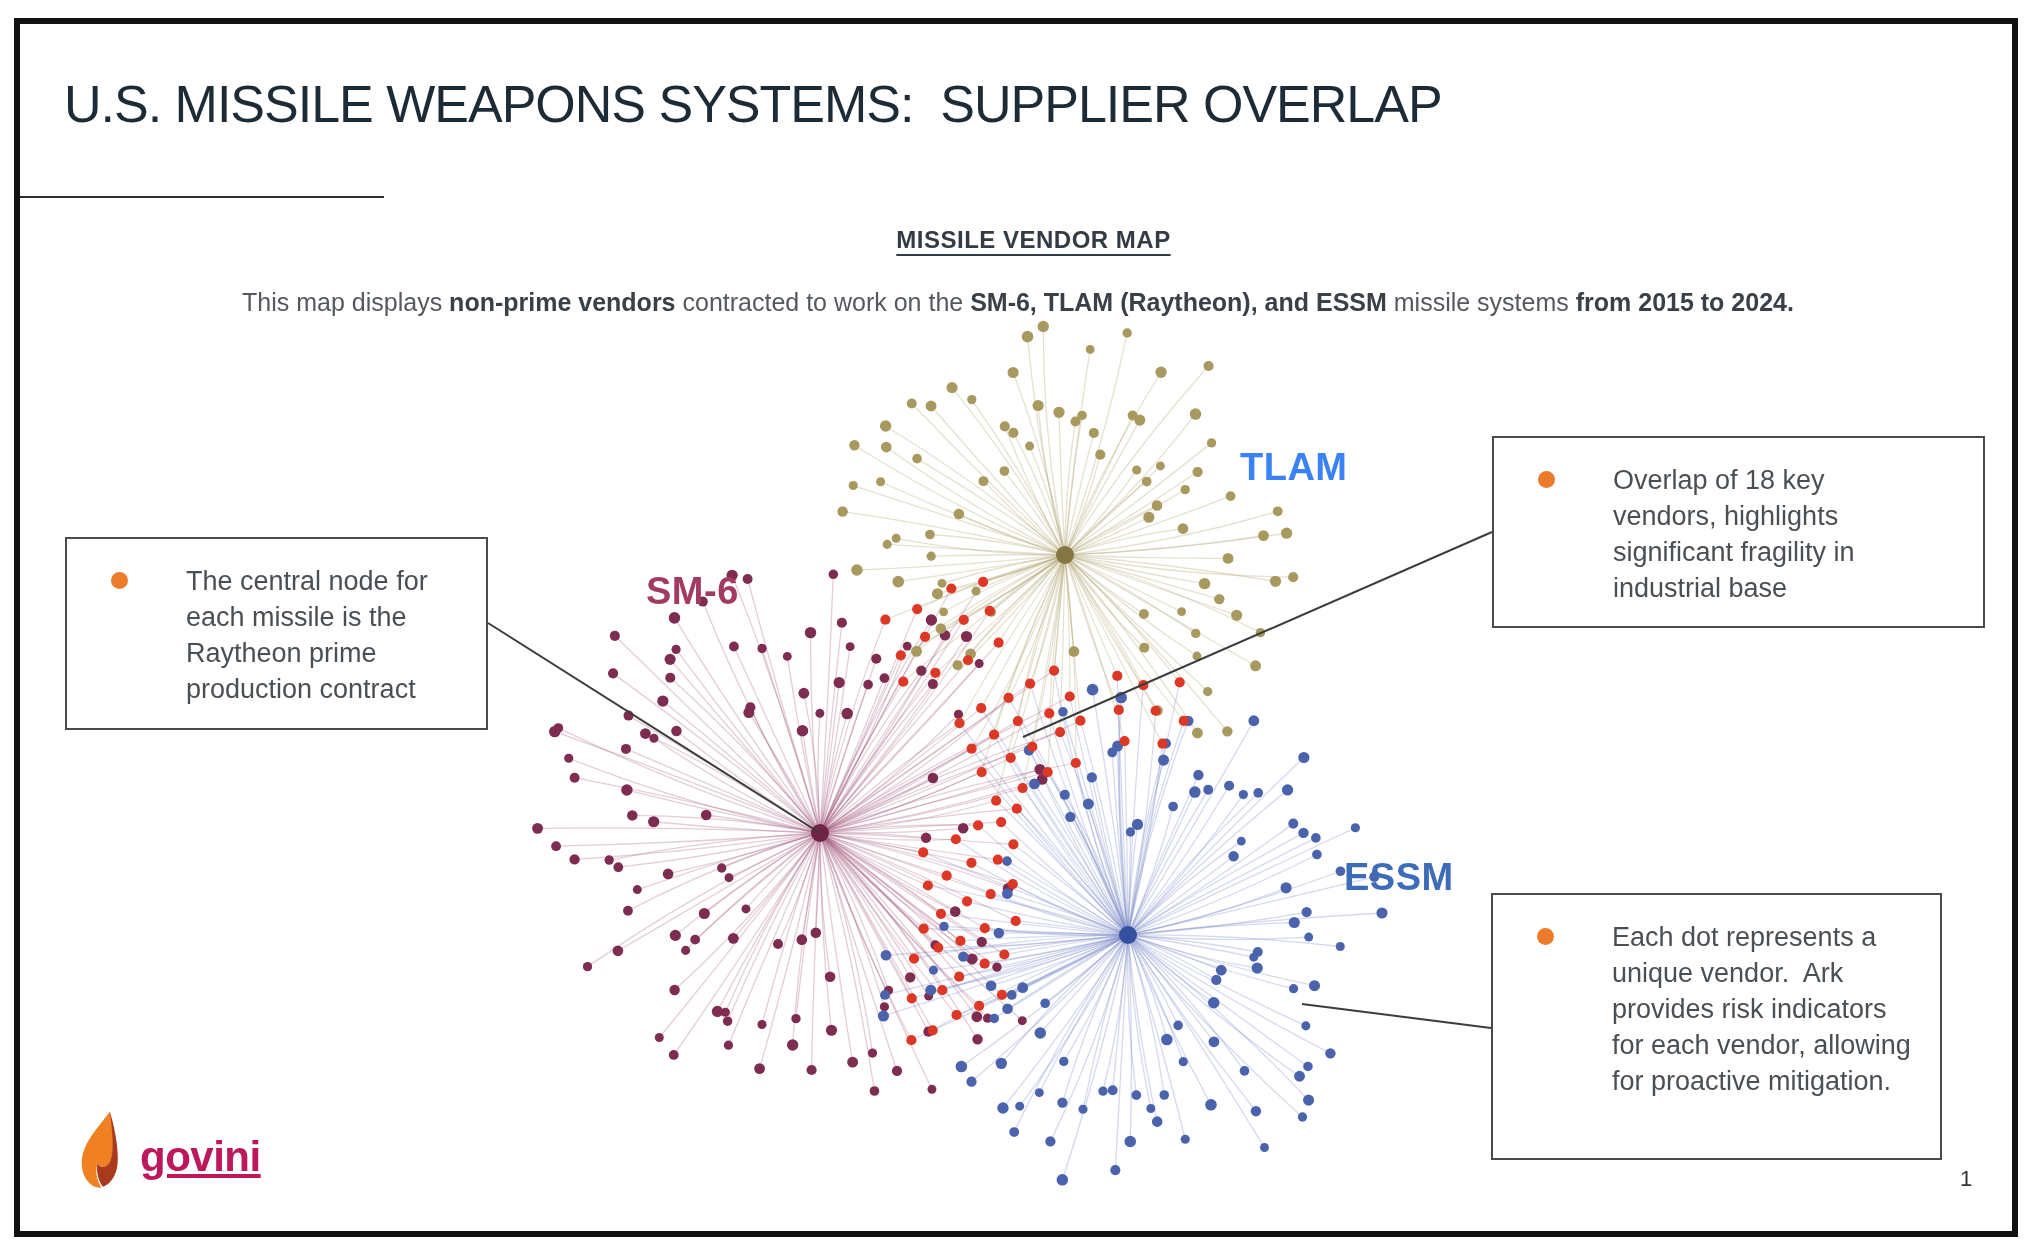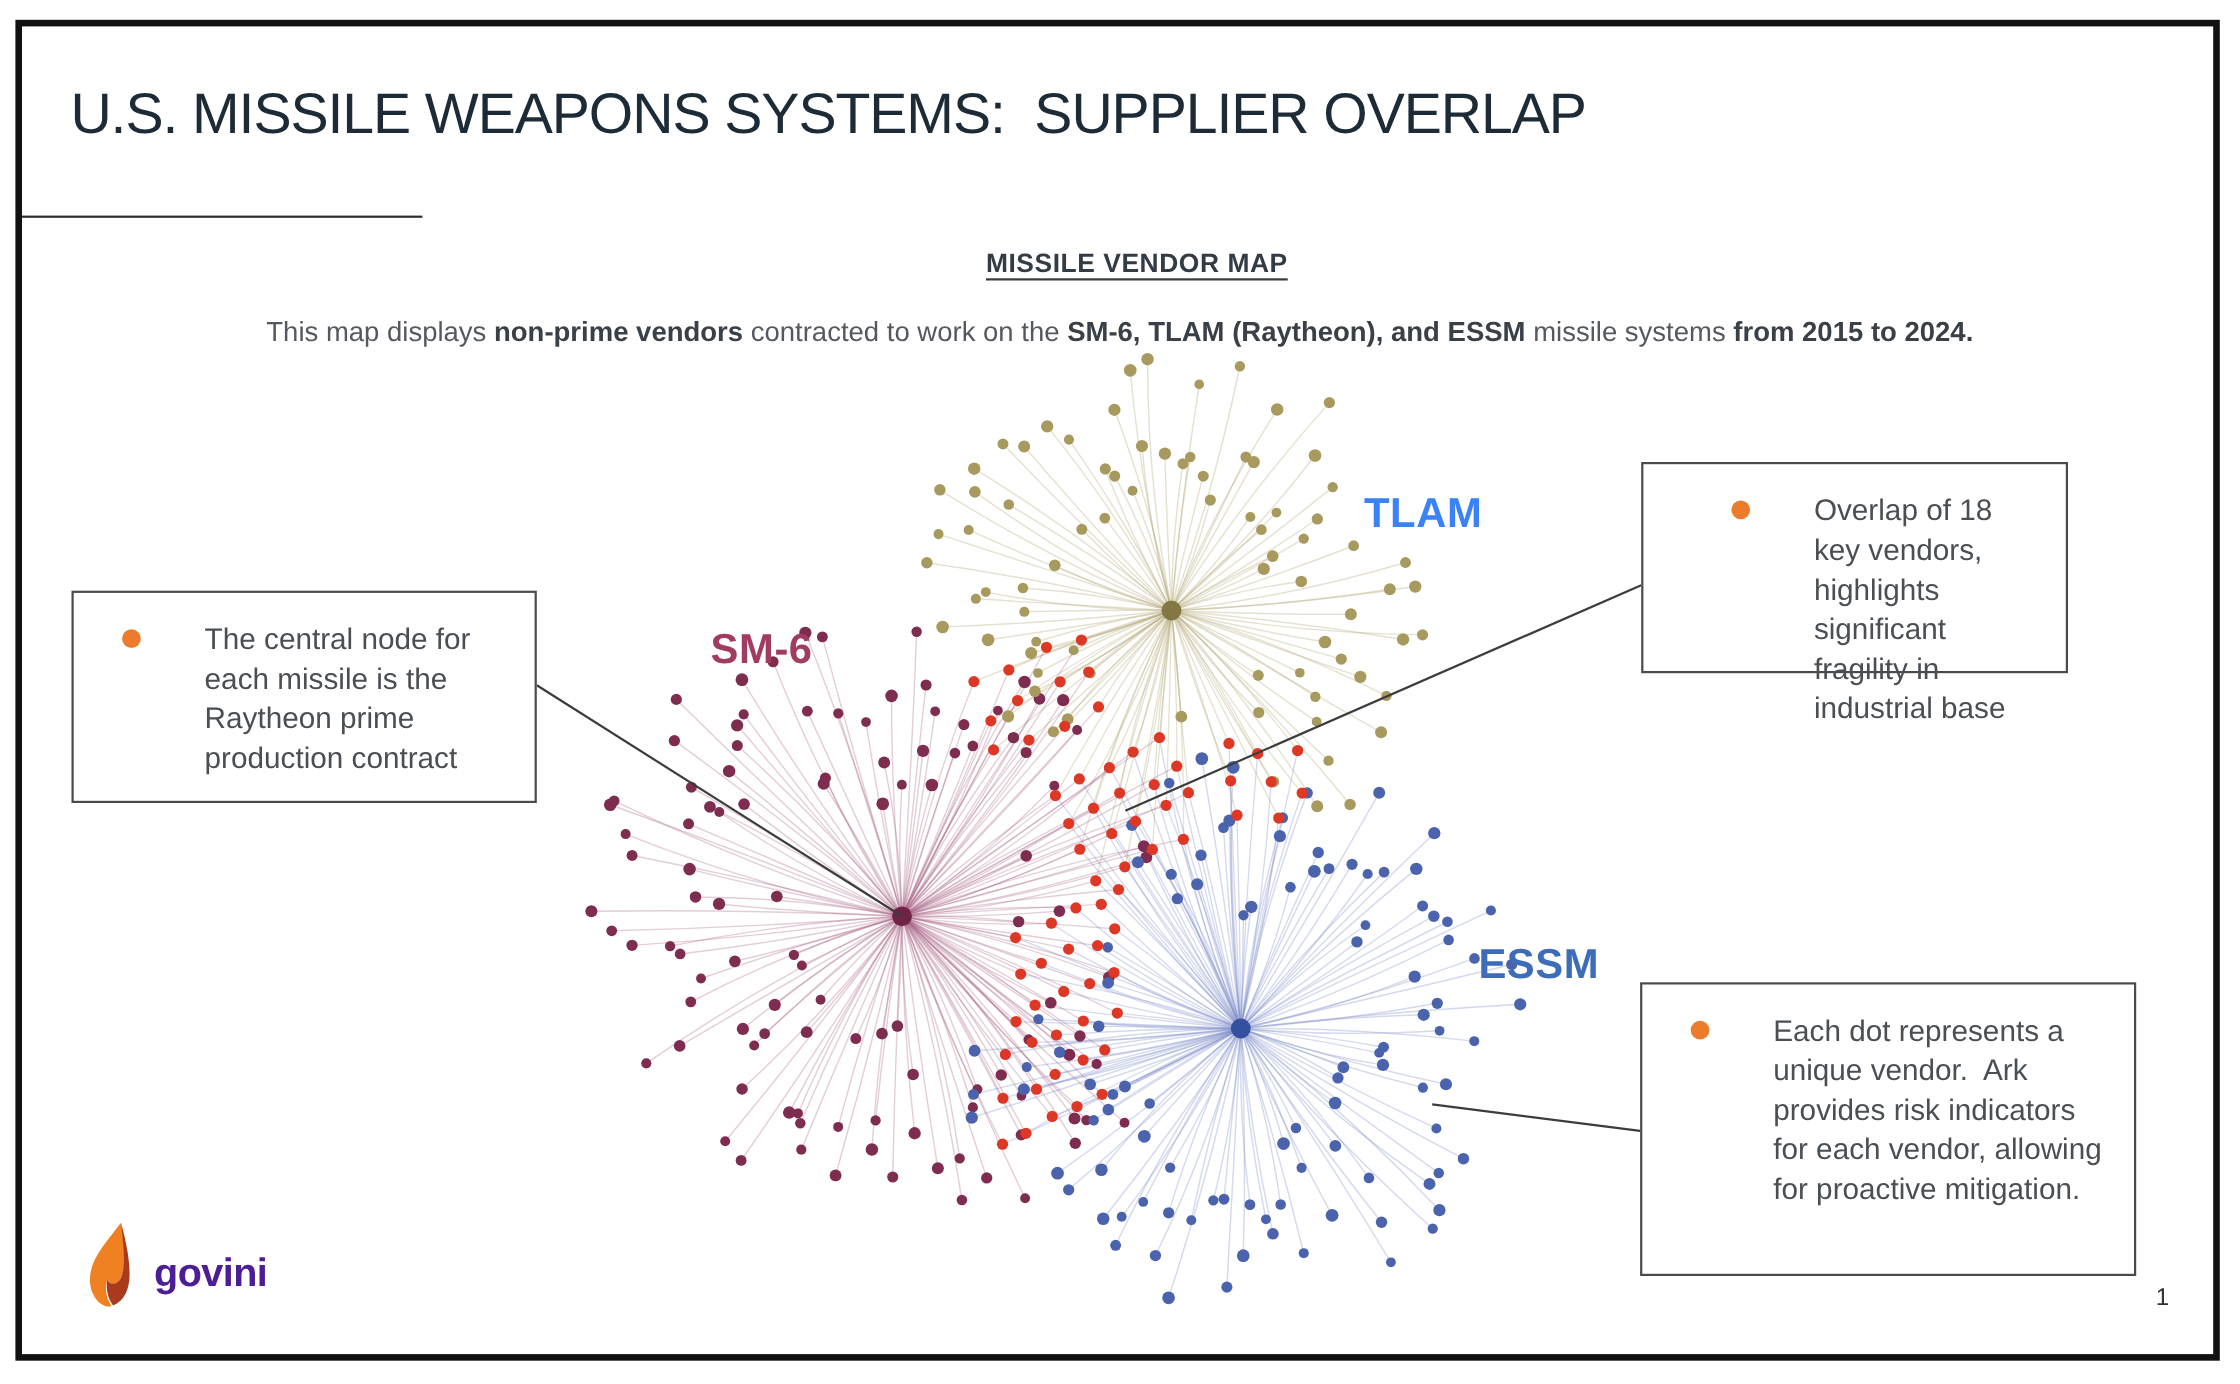--- a/index.html
+++ b/index.html
@@ -13,27 +13,27 @@
          color:#333b44;letter-spacing:0.5px;text-decoration:underline;text-underline-offset:6px;padding-left:31px;}
   .map-desc{position:absolute;left:0;right:0;top:288px;text-align:center;font-size:25px;color:#55595f;}
   .map-desc b{color:#3a4047;margin-top:32px;}
   svg.net{position:absolute;left:0;top:0;}
   .hub-label{position:absolute;font-size:38px;font-weight:700;letter-spacing:0.5px;}
   .callout{position:absolute;background:#ffffff;border:2px solid #4a4a4a;box-sizing:border-box;}
   .callout-inner{display:flex;align-items:flex-start;padding:24px 18px 0 44px;}
   .bullet{flex:0 0 17px;width:17px;height:17px;border-radius:50%;margin-top:9px;}
   .callout-text{margin-left:58px;font-size:27px;line-height:36px;color:#4a4f54;white-space:pre-wrap;}
   .callout-central{left:65px;top:537px;width:423px;height:193px;}
-  .callout-overlap{left:1492px;top:420px;width:388px;height:192px;padding-left:36px;}
+  .callout-overlap{left:1492px;top:436px;width:493px;height:192px;}
   .callout-dots{left:1491px;top:893px;width:451px;height:267px;}
   .callout-central .callout-text{width:286px;}
   .callout-overlap .callout-text{width:305px;}
   .callout-dots .callout-text{width:322px;}
   .logo{position:absolute;left:72px;top:1110px;display:flex;align-items:center;}
-  .logo-text{font-size:36px;font-weight:700;color:#4c1d95;letter-spacing:-0.5px;margin-left:14px;margin-top:14px;}
+  .logo-text{font-size:42px;font-weight:700;color:#be185d;letter-spacing:-0.5px;margin-left:14px;margin-top:14px;text-decoration:underline;}
   .page-number{position:absolute;left:1946px;top:1166px;width:40px;text-align:center;font-size:22px;color:#333;}
 </style>
 </head>
 <body>
 
 <div class="slide">
 
   <svg class="net" width="2036" height="1258">
     <g id="net-lines">
         <path d="M820,833 Q885.181765083692,876.4972669863213 955.243941421252,911.5966427863204" stroke="rgba(162,90,125,0.30)" stroke-width="1.3" fill="none" opacity="1"></path>

